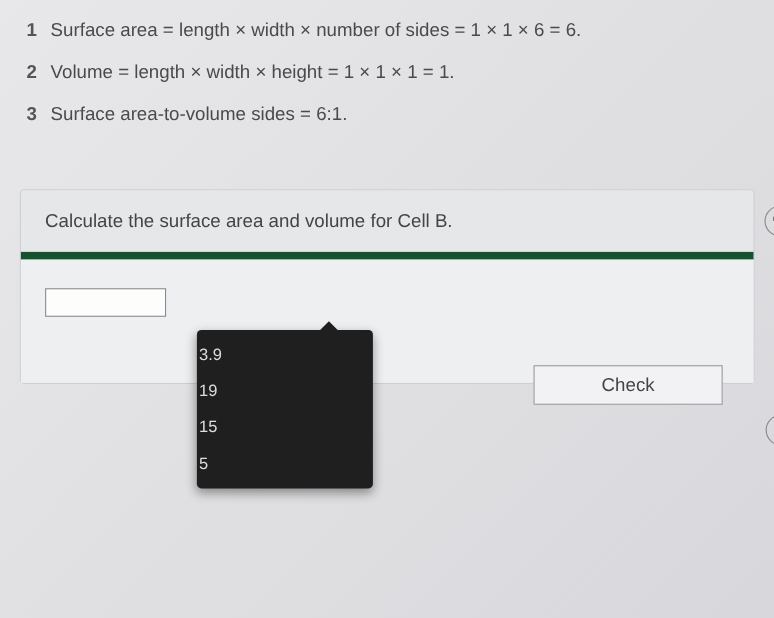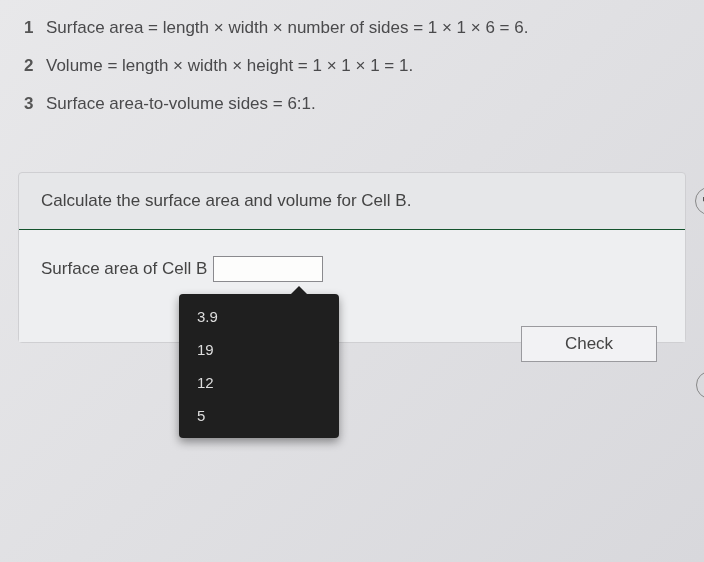--- a/index.html
+++ b/index.html
@@ -39,21 +39,21 @@
   }
   .panel {
     margin: 30px 18px 0 18px;
     background: #e6e7e9;
     border: 1px solid #cfcfd2;
     border-radius: 4px;
     position: relative;
   }
   .panel-header {
     padding: 18px 22px;
-    border-bottom: 1px solid #14532d;
+    border-bottom: 7px solid #14532d;
     font-size: 17px;
     color: #444;
   }
   .refresh-btn {
     position: absolute;
     right: -4px;
     top: 14px;
     width: 28px;
     height: 28px;
     border: 1.5px solid #888;
@@ -96,30 +96,30 @@
   .dropdown::before {
     content: "";
     position: absolute;
     top: -8px;
     left: 112px;
     border-left: 8px solid transparent;
     border-right: 8px solid transparent;
     border-bottom: 8px solid #1f1f1f;
   }
   .dropdown-item {
-    padding: 8px 18px;
+    padding: 8px 2px;
     font-size: 15px;
     color: #ddd;
     cursor: pointer;
   }
   .check-btn {
     position: absolute;
     right: 28px;
     top: 96px;
-    width: 136px;
+    width: 172px;
     height: 36px;
     border: 1.5px solid #9a9a9e;
     background: #f2f2f4;
     font-size: 17px;
     color: #444;
     display: flex;
     align-items: center;
     justify-content: center;
     cursor: pointer;
   }
@@ -162,28 +162,27 @@
 
 <div class="panel">
   <div class="refresh-btn">
     <svg viewBox="0 0 24 24">
       <path fill="none" stroke="#555" stroke-width="2" d="M4 12a8 8 0 1 1 3 6.2M4 12V6M4 12h6"></path>
     </svg>
   </div>
   <div class="panel-header">Calculate the surface area and volume for Cell B.</div>
   <div class="panel-body">
     <div class="field-row">
-      <span>Surface area of Cell B</span>
       <div class="field-input"></div>
     </div>
 
     <div class="dropdown">
       <div class="dropdown-item">3.9</div>
       <div class="dropdown-item">19</div>
-      <div class="dropdown-item">12</div>
+      <div class="dropdown-item">15</div>
       <div class="dropdown-item">5</div>
     </div>
 
     <div class="check-btn">
       <span>Check</span>
     </div>
   </div>
 </div>
 
 <div class="next-panel">

